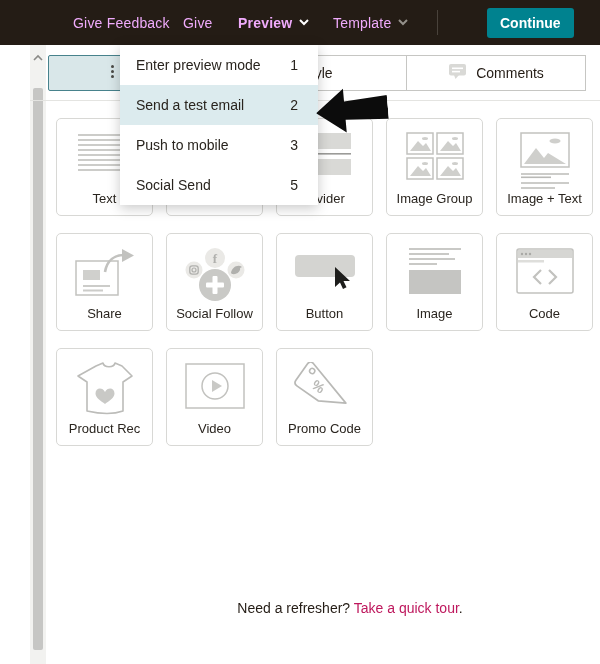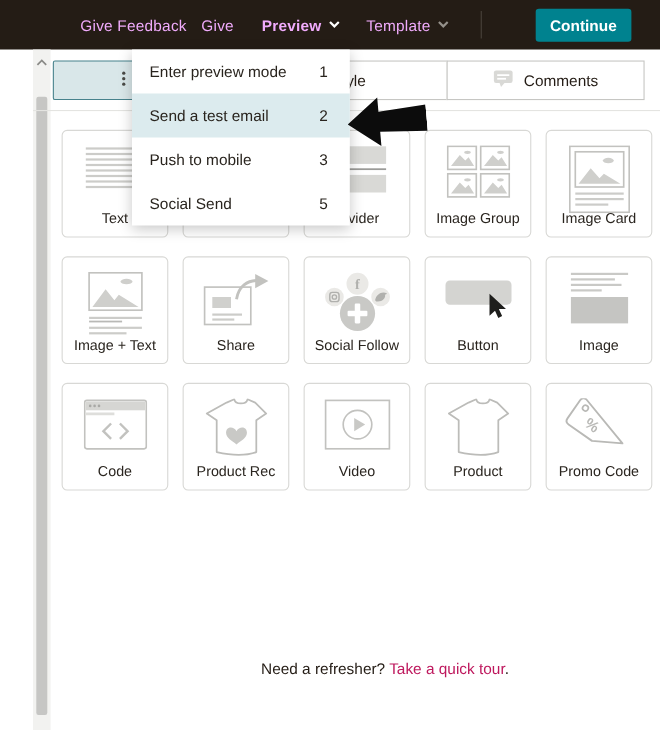--- a/index.html
+++ b/index.html
@@ -207,32 +207,20 @@
         <polygon points="4,44 12,34 17,39 20,36 25,44" class="fillg"></polygon>
           <ellipse cx="19" cy="31.5" rx="3" ry="1.5" class="fillg"></ellipse>
         <rect x="31" y="26" width="26" height="21" class="ico"></rect>
         <polygon points="34,44 42,34 47,39 50,36 55,44" class="fillg"></polygon>
           <ellipse cx="49" cy="31.5" rx="3" ry="1.5" class="fillg"></ellipse>
       </g>
     </svg>
     <span class="blabel">Image Group</span>
   </div>
 
-  <div class="card">
-    <svg width="56" height="62" viewBox="0 0 56 62">
-      <rect x="1" y="1" width="54" height="60" class="ico"></rect>
-      <rect x="6" y="6" width="44" height="32" class="ico"></rect>
-      <ellipse cx="36" cy="14" rx="5" ry="2.5" class="fillg"></ellipse>
-      <polygon points="9,35 20,21 28,30 32,26 47,35" class="fillg"></polygon>
-      <rect x="6" y="43" width="44" height="2" fill="#ccccc9"></rect>
-      <rect x="6" y="48" width="44" height="2" fill="#ccccc9"></rect>
-      <rect x="6" y="53" width="30" height="2" fill="#ccccc9"></rect>
-    </svg>
-    <span class="blabel">Image Card</span>
-  </div>
 
   <div class="card">
     <svg width="56" height="60" viewBox="0 0 56 60">
       <rect x="4" y="1" width="48" height="34" class="ico"></rect>
       <ellipse cx="38" cy="9" rx="5.5" ry="2.5" class="fillg"></ellipse>
       <polygon points="7,32 19,16 27,26 31,21 49,32" class="fillg"></polygon>
       <rect x="4" y="41" width="48" height="2" fill="#ccccc9"></rect>
       <rect x="4" y="44.5" width="30" height="1.6" fill="#b9b9b6"></rect>
       <rect x="4" y="50" width="48" height="2" fill="#ccccc9"></rect>
       <rect x="4" y="55" width="34" height="2" fill="#ccccc9"></rect>
@@ -311,26 +299,20 @@
 
   <div class="card">
     <svg width="62" height="48" viewBox="0 0 62 48">
       <rect x="2" y="2" width="58" height="44" class="ico"></rect>
       <circle cx="31" cy="24" r="13" class="ico"></circle>
       <polygon points="28,18 28,30 38,24" fill="#c9c9c6"></polygon>
     </svg>
     <span class="blabel">Video</span>
   </div>
 
-  <div class="card">
-    <svg width="62" height="56" viewBox="0 0 62 56">
-      <path d="M22 4 L29 1 C30 6 40 6 41 1 L48 4 L58 14 L49 20 L49 49 Q35 54 13 49 L13 20 L4 14 Z" stroke="#bcbcb9" stroke-width="1.6" fill="none" stroke-linejoin="round"></path>
-    </svg>
-    <span class="blabel">Product</span>
-  </div>
 
   <div class="card">
     <svg width="66" height="60" viewBox="0 0 66 60">
       <g transform="rotate(35 32 27)">
         <path d="M8 12 Q4 12 4 16 L4 36 Q4 40 8 40 L34 40 L58 26 Z" stroke="#b9b9b6" stroke-width="1.7" fill="none" stroke-linejoin="round"></path>
         <circle cx="12" cy="19" r="2.6" stroke="#b9b9b6" stroke-width="1.5" fill="none"></circle>
         <text x="26" y="33" text-anchor="middle" font-size="14" font-weight="bold" fill="#b9b9b6" font-family="Liberation Sans, sans-serif">%</text>
       </g>
     </svg>
     <span class="blabel">Promo Code</span>

